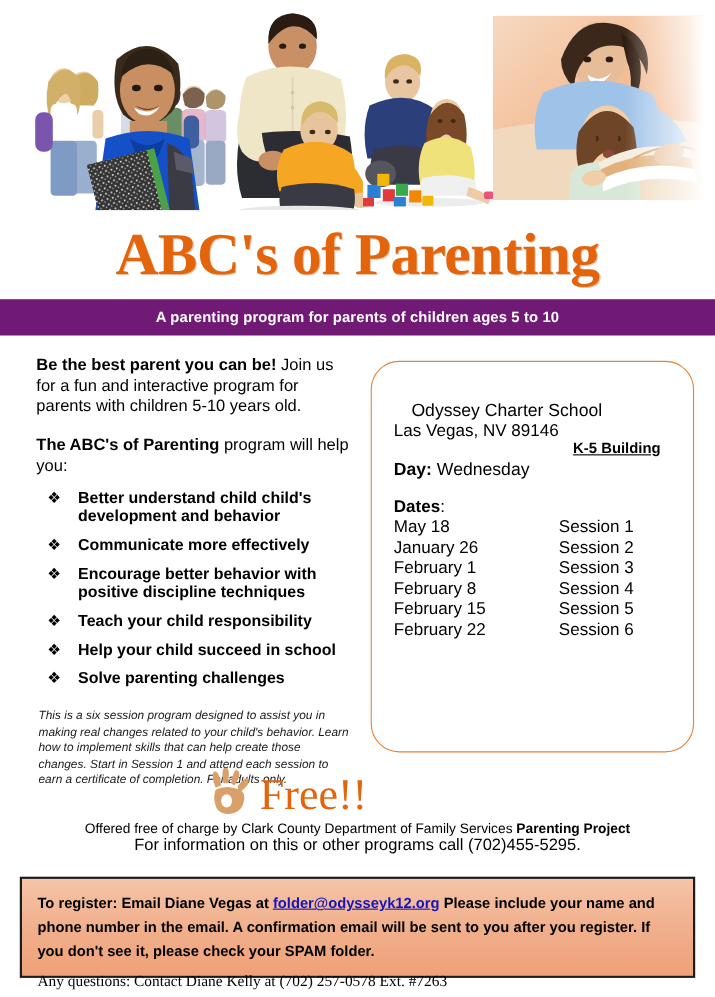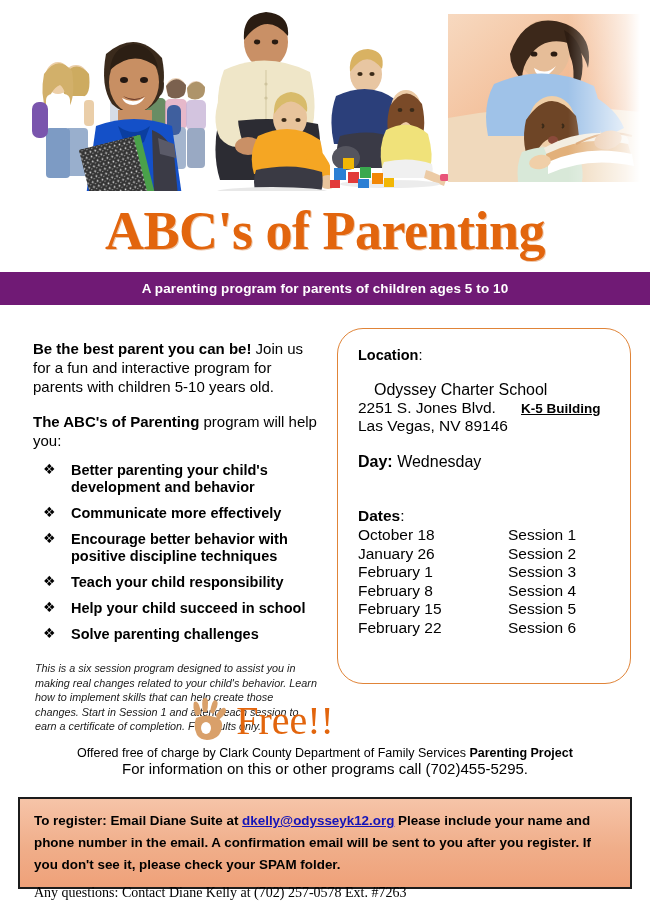--- a/index.html
+++ b/index.html
@@ -63,21 +63,21 @@
   .subtitle-bar .sub-text {
     color: #ffffff;
     font-weight: bold;
     font-size: 13.5px;
     letter-spacing: 0.1px;
   }
 
   
   .left-col {
     position: absolute;
-    left: 33px; top: 339px;
+    left: 33px; top: 322px;
     width: 290px;
   }
   .lead-para {
     font-size: 15px;
     line-height: 19px;
     margin: 0 0 16px 0;
   }
   .lead-para .b { font-weight: bold; }
   .helps-para {
     font-size: 15px;
@@ -146,33 +146,33 @@
     font-size: 16px;
     line-height: 19px;
     margin-left: 16px;
   }
   .addr-line {
     font-size: 15.5px;
     line-height: 18px;
   }
   .k5 {
     position: absolute;
-    left: 163px; top: 21px;
+    left: 163px; top: 36px;
     font-size: 13.5px;
     font-weight: bold;
     text-decoration: underline;
     white-space: nowrap;
   }
   .day-row, .time-row {
     margin-top: 18px;
     font-size: 16px;
   }
   .day-row .k, .time-row .k { font-weight: bold; }
   .dates-head {
-    margin-top: 36px;
+    margin-top: 15px;
     font-size: 15.5px;
     font-weight: bold;
   }
   .dates-head .colon { font-weight: normal; }
   .dates-table {
     margin-top: 1px;
     border-collapse: collapse;
   }
   .dates-table td {
     font-size: 15.5px;
@@ -448,21 +448,21 @@
     <span class="b">Be the best parent you can be!</span><span> Join us for a fun and interactive program for parents with children 5-10 years old.</span>
   </p>
 
   <p class="helps-para">
     <span>The ABC's of Parenting</span><span class="reg"> program will help you:</span>
   </p>
 
   <ul class="bullets">
     <li>
       <span class="bullet-mark">❖</span>
-      <span>Better parenting your child's development and behavior</span>
+      <span>Better understand child child's development and behavior</span>
     </li>
     <li>
       <span class="bullet-mark">❖</span>
       <span>Communicate more effectively</span>
     </li>
     <li>
       <span class="bullet-mark">❖</span>
       <span>Encourage better behavior with positive discipline techniques</span>
     </li>
     <li>
@@ -478,44 +478,40 @@
       <span>Solve parenting challenges</span>
     </li>
   </ul>
 
   <p class="fine-print">This is a six session program designed to assist you in making real changes related to your child's behavior.  Learn how to implement skills that can help create those changes. Start in Session 1 and attend each session to earn a certificate of completion.  For adults only.</p>
 </div>
 
 <div class="info-box">
   <div class="info-inner">
 
-    <div class="info-label">
-      <span>Location</span><span class="reg">:</span>
-    </div>
 
     <div class="loc-block">
       <div class="school-name">Odyssey Charter School</div>
-      <div class="addr-line">2251 S. Jones Blvd.</div>
       <div class="addr-line">Las Vegas, NV 89146</div>
       <div class="k5">K-5 Building</div>
     </div>
 
     <div class="day-row">
       <span class="k">Day:</span><span> Wednesday</span>
     </div>
 
 
     <div class="dates-head">
       <span>Dates</span><span class="colon">:</span>
     </div>
 
     <table class="dates-table">
       <tbody>
         <tr>
-          <td class="date-cell">October 18</td>
+          <td class="date-cell">May 18</td>
           <td>Session 1</td>
         </tr>
         <tr>
           <td class="date-cell">January 26</td>
           <td>Session 2</td>
         </tr>
         <tr>
           <td class="date-cell">February 1</td>
           <td>Session 3</td>
         </tr>
@@ -555,16 +551,16 @@
 
 <div class="footer">
   <div class="f1">
     <span>Offered free of charge by Clark County Department of Family Services </span><span class="b">Parenting Project</span>
   </div>
   <div class="f3">For information on this or other programs call (702)455-5295.</div>
 </div>
 
 <div class="register-box">
   <div class="reg-body">
-    <span>To register:  Email Diane Suite at </span><a href="#" class="reg-email">dkelly@odysseyk12.org</a><span>  Please include your name and phone number in the email.  A confirmation email will be sent to you after you register.  If you don't see it, please check your SPAM folder.</span>
+    <span>To register:  Email Diane Vegas at </span><a href="#" class="reg-email">folder@odysseyk12.org</a><span>  Please include your name and phone number in the email.  A confirmation email will be sent to you after you register.  If you don't see it, please check your SPAM folder.</span>
   </div>
   <div class="reg-questions">Any questions: Contact Diane Kelly at (702) 257-0578 Ext. #7263</div>
 </div>
 
 </body></html>

